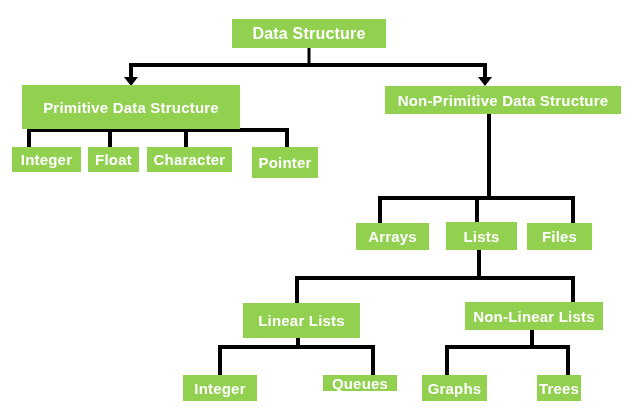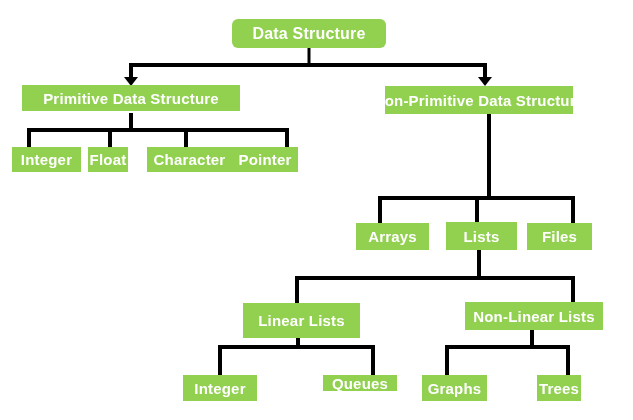--- a/index.html
+++ b/index.html
@@ -40,21 +40,21 @@
     background: var(--node-fill);
     color: var(--node-text);
     font-weight: bold;
     font-size: 15px;
     display: flex;
     align-items: center;
     justify-content: center;
     white-space: nowrap;
     letter-spacing: 0.2px;
   }
-  .node.lvl0 { font-size: 16px; border-radius: 6px; }
+  .node.lvl0 { font-size: 16px; }
 </style>
 </head>
 <body>
 
 <div class="canvas">
 
   <svg class="connector-layer" viewBox="0 0 633 420" xmlns="http://www.w3.org/2000/svg">
 
     <path class="thin" d="M309,46 V65"></path>
 
@@ -68,31 +68,31 @@
 
     <path d="M479,250 V278 M297,303 V278 H573 V302"></path>
 
     <path d="M298,330 V347 M220,375 V347 H373 V375"></path>
 
     <path d="M532,330 V347 M447,375 V347 H568 V375"></path>
   </svg>
 
   <div class="node lvl0" style="left:232px;top:19px;width:154px;height:29px">Data Structure</div>
 
-  <div class="node" style="left:22px;top:85px;width:218px;height:26px">Primitive Data Structure</div>
+  <div class="node" style="left:22px;top:85px;width:218px;height:44px">Primitive Data Structure</div>
 
-  <div class="node" style="left:385px;top:86px;width:188px;height:28px">Non-Primitive Data Structure</div>
+  <div class="node" style="left:385px;top:86px;width:236px;height:28px">Non-Primitive Data Structure</div>
 
   <div class="node" style="left:12px;top:147px;width:69px;height:25px">Integer</div>
 
-  <div class="node" style="left:88px;top:147px;width:40px;height:25px">Float</div>
+  <div class="node" style="left:88px;top:147px;width:51px;height:25px">Float</div>
 
   <div class="node" style="left:147px;top:147px;width:85px;height:25px">Character</div>
 
-  <div class="node" style="left:232px;top:147px;width:66px;height:25px">Pointer</div>
+  <div class="node" style="left:252px;top:147px;width:66px;height:31px">Pointer</div>
 
   <div class="node" style="left:356px;top:223px;width:73px;height:27px">Arrays</div>
 
   <div class="node" style="left:446px;top:222px;width:71px;height:28px">Lists</div>
 
   <div class="node" style="left:527px;top:223px;width:65px;height:27px">Files</div>
 
   <div class="node" style="left:243px;top:303px;width:117px;height:35px">Linear Lists</div>
 
   <div class="node" style="left:465px;top:302px;width:138px;height:28px">Non-Linear Lists</div>

